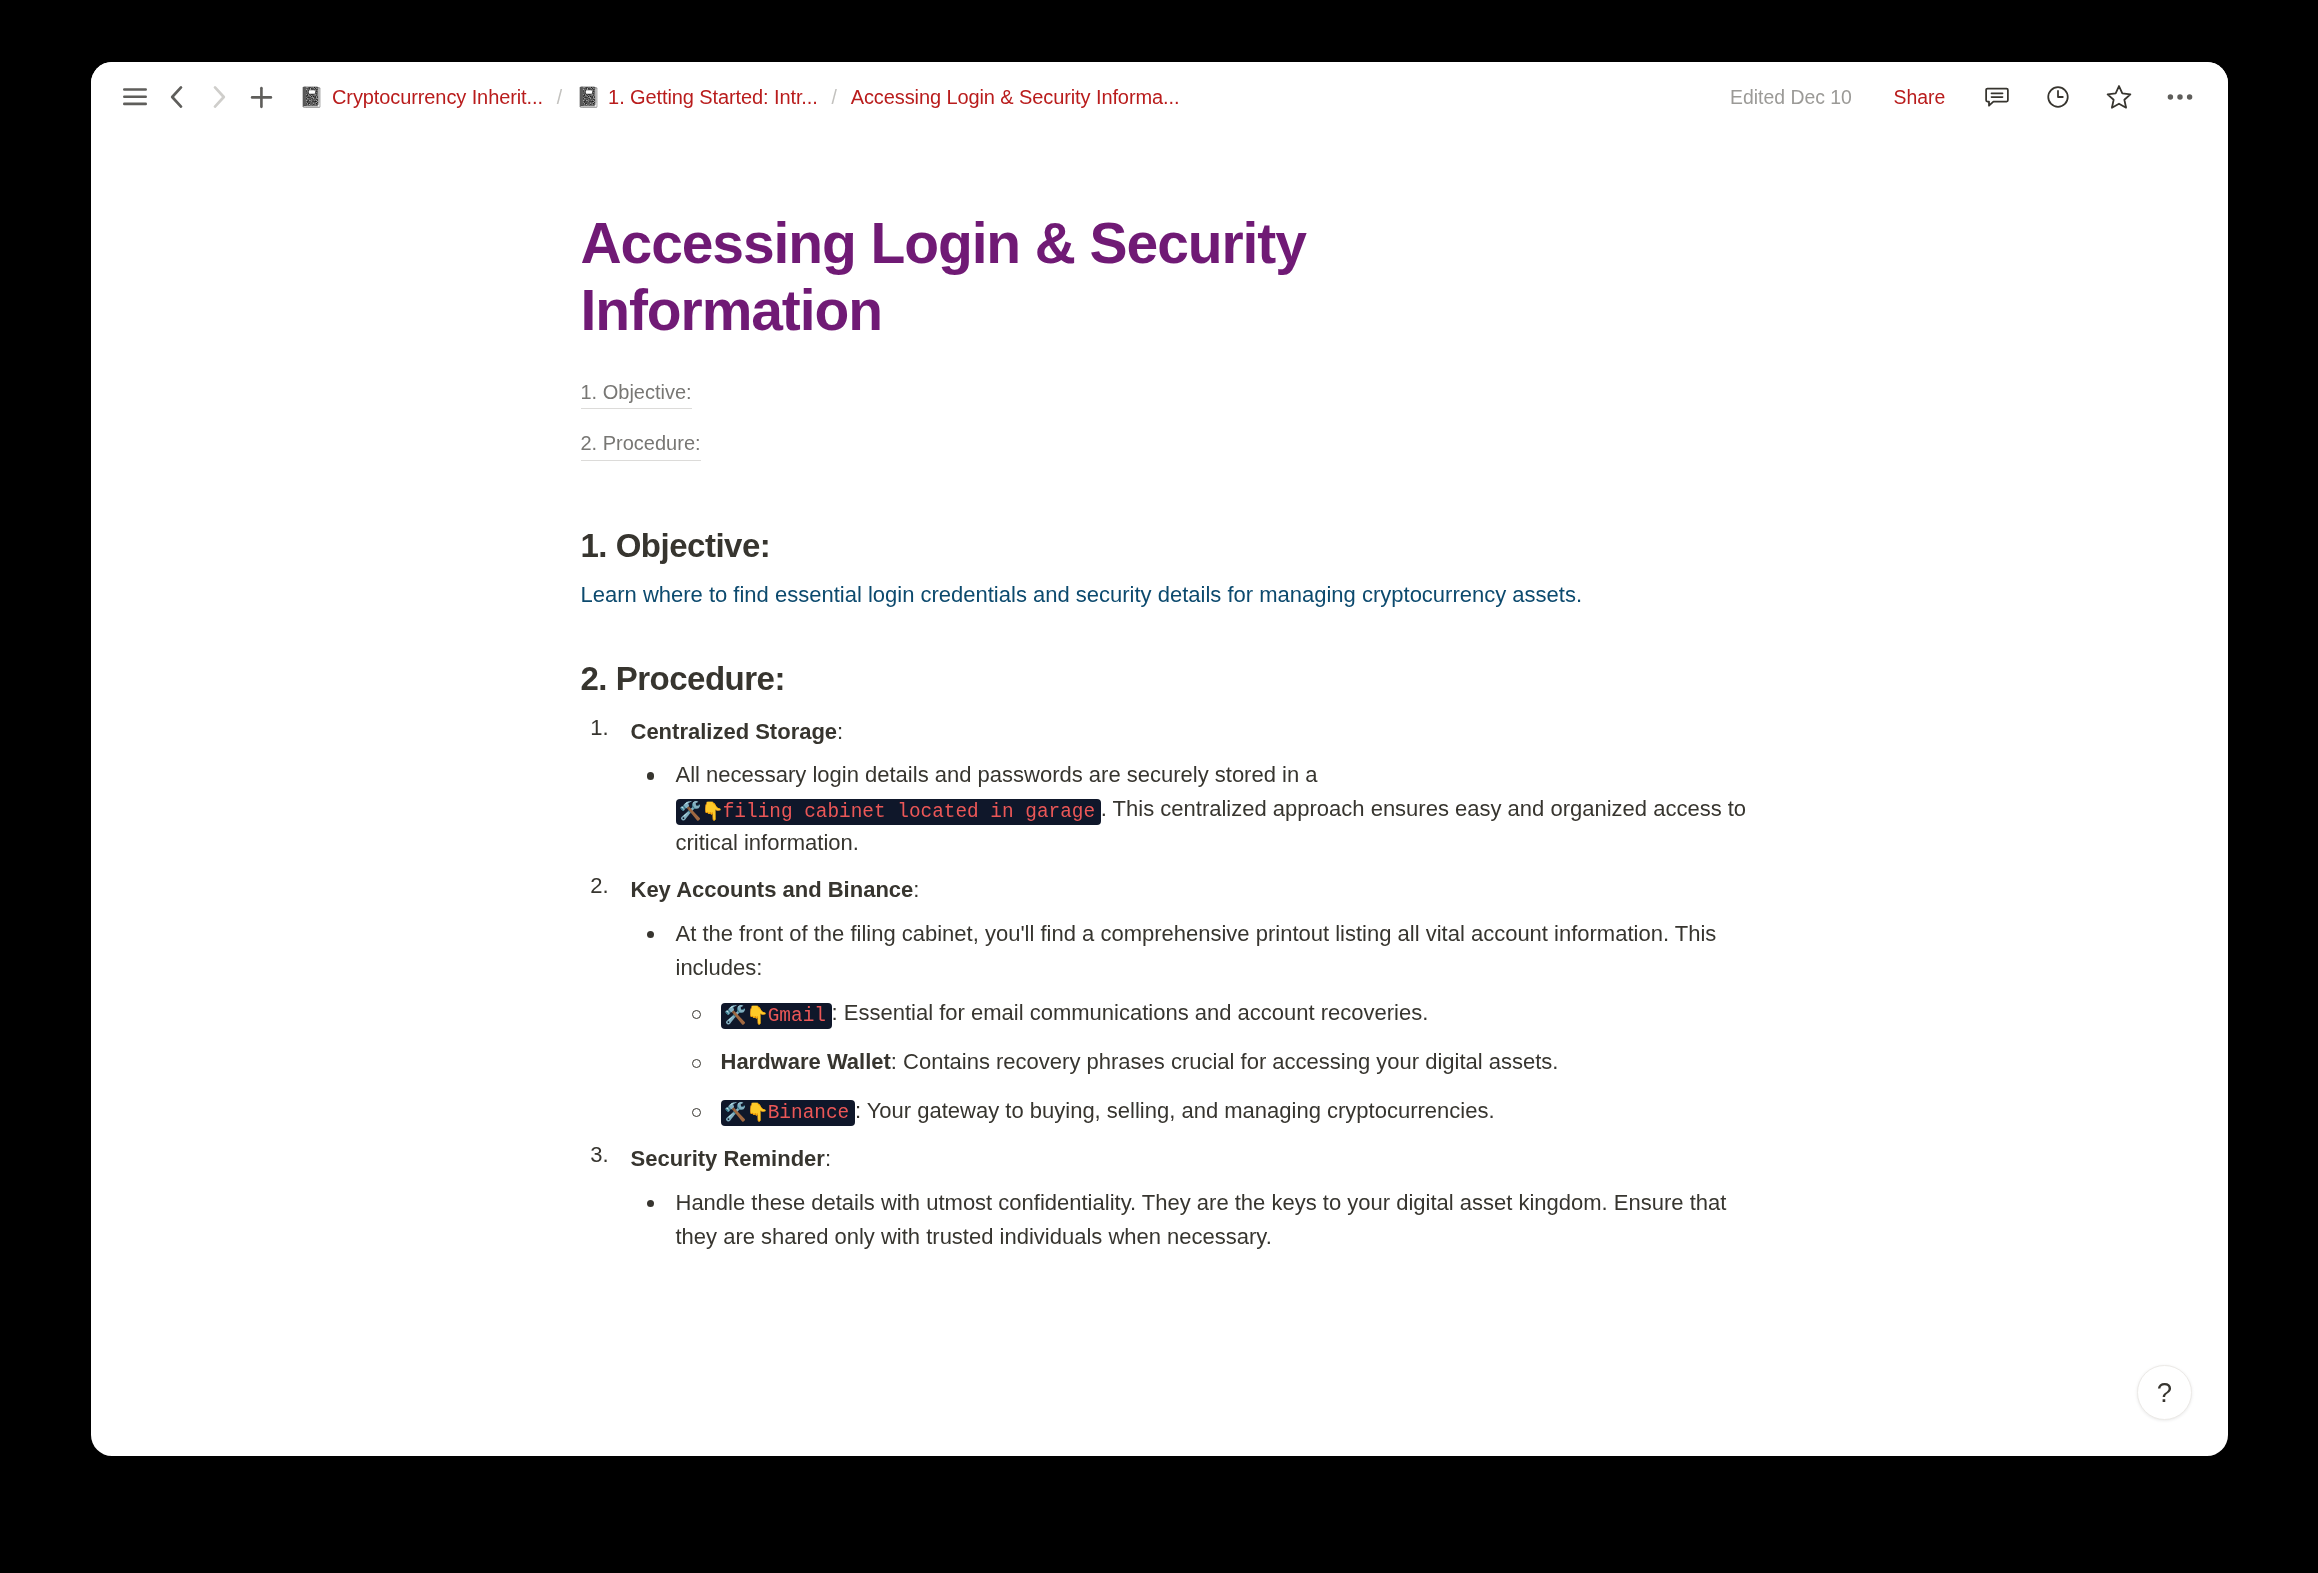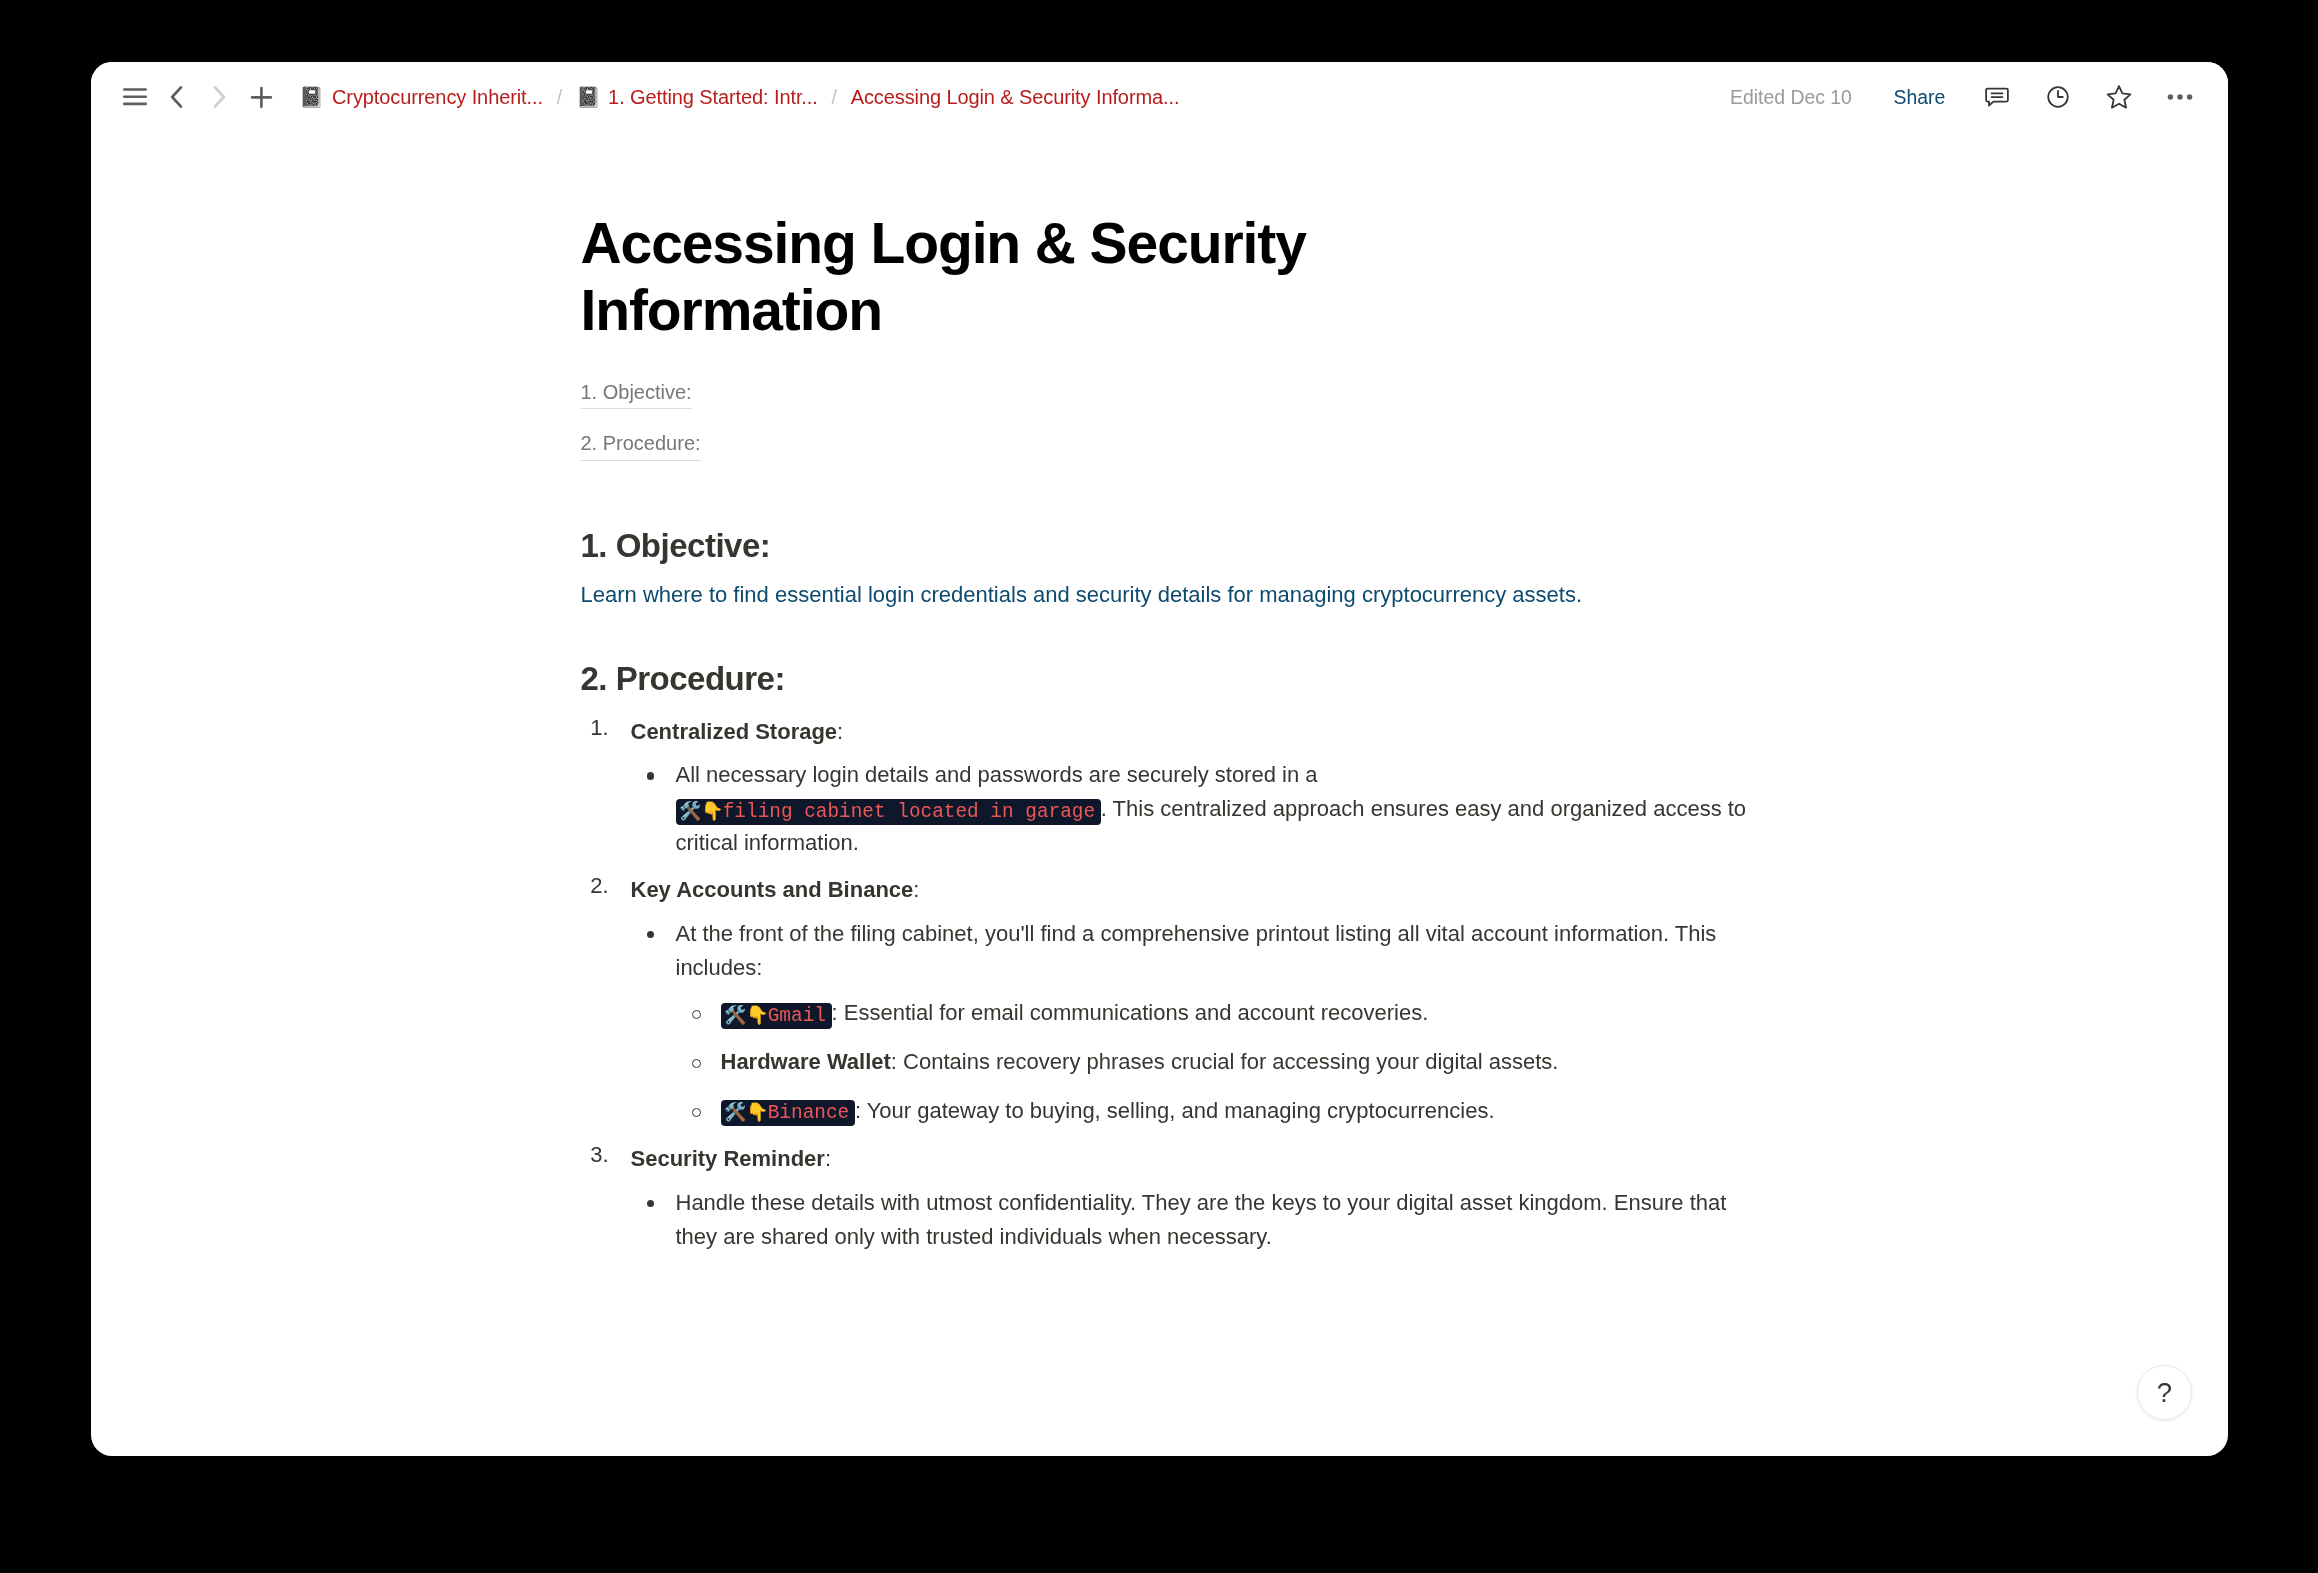--- a/index.html
+++ b/index.html
@@ -93,21 +93,21 @@
     text-align: right;
   }
   .edited-label {
     font-size: 19.4px;
     color: #9b9a97;
     padding: 0 11.3px;
     white-space: nowrap;
   }
   .share-label {
     font-size: 19.4px;
-    color: #0c4a6e;
+    color: #b91c1c;
     padding: 6.5px 11.3px;
     border-radius: 4.9px;
     white-space: nowrap;
   }
 
   
   .doc-scroll {
     position: absolute;
     left: 0;
     top: 70px;
@@ -121,21 +121,21 @@
     padding-top: 78px;
     padding-left: 8px;
     color: #37352f;
   }
 
   .doc-title {
     font-size: 57px;
     line-height: 1.18;
     font-weight: bold;
     letter-spacing: -1.1px;
-    color: #000000;
+    color: #701a75;
     margin-bottom: 32px;
     max-width: 874px;
   }
 
   
   .toc { margin-bottom: 14.6px; }
   .toc-item {
     display: inline-block;
     font-size: 20px;
     line-height: 1.5;

